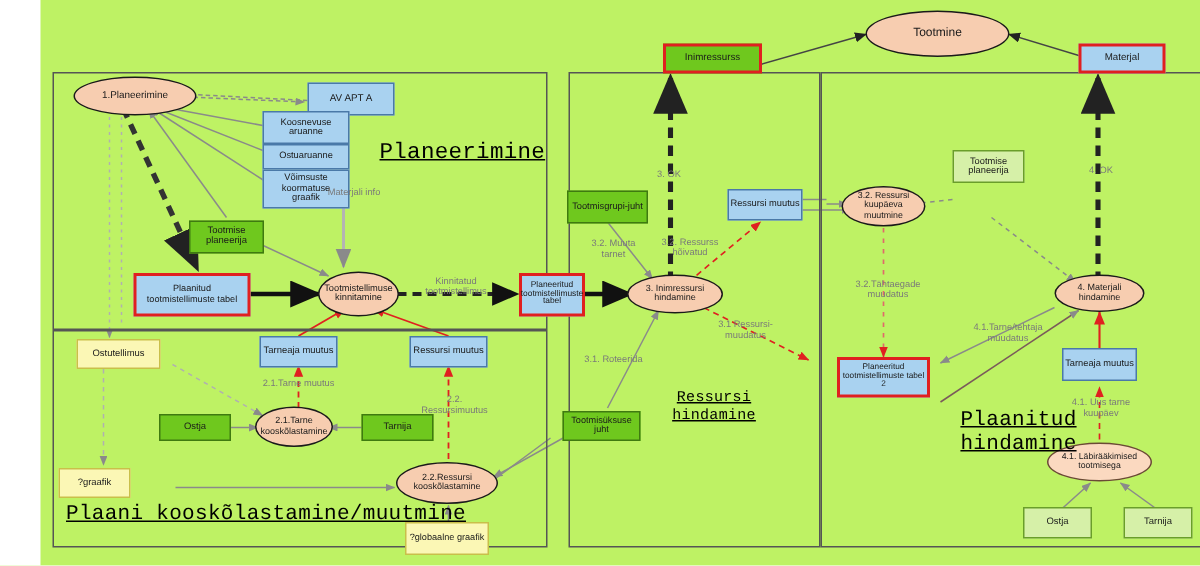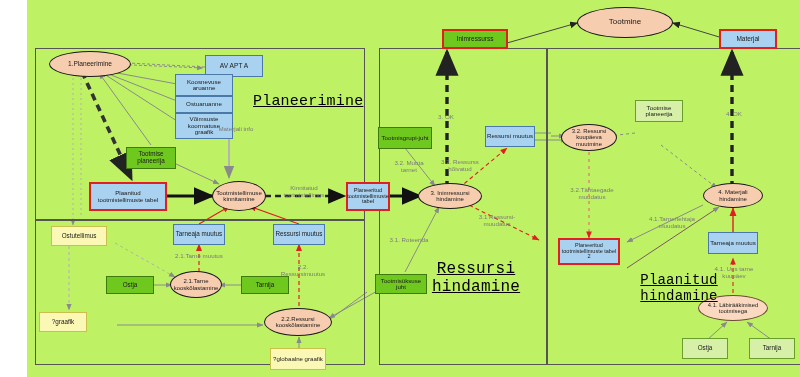--- a/index.html
+++ b/index.html
@@ -184,40 +184,41 @@
   <div class="node ell" style="left:237px;top:308px;width:68px;height:28px;font-size:6px;padding:0 1px;">2.2.Ressursi kooskõlastamine</div>
 
   <div class="node yellow" style="left:12px;top:312px;width:48px;height:20px;font-size:6.3px;">?graafik</div>
 
   <div class="node yellow" style="left:243px;top:348px;width:56px;height:22px;font-size:6.1px;">?globaalne graafik</div>
 
   <div class="elabel" style="left:148px;top:252px;width:48px;">2.1.Tarne muutus</div>
 
   <div class="elabel" style="left:248px;top:263px;width:56px;">2.2. Ressursimuutus</div>
 
+  <div class="title" style="left:17px;top:335px;font-size:14px;">Plaani kooskõlastamine/muutmine</div>
 
   <div class="node green" style="left:351px;top:127px;width:54px;height:22px;font-size:6.2px;">Tootmisgrupi-juht</div>
 
   <div class="node green" style="left:348px;top:274px;width:52px;height:20px;font-size:6.1px;">Tootmisüksuse juht</div>
 
   <div class="node ell" style="left:391px;top:183px;width:64px;height:26px;font-size:6px;padding:0 2px;">3. Inimressursi hindamine</div>
 
   <div class="node blue" style="left:458px;top:126px;width:50px;height:21px;font-size:6.2px;">Ressursi muutus</div>
 
   <div class="elabel" style="left:398px;top:113px;width:42px;">3. OK</div>
 
   <div class="elabel" style="left:359px;top:159px;width:46px;">3.2. Muuta tarnet</div>
 
   <div class="elabel" style="left:408px;top:158px;width:50px;">3.2. Ressurss hõivatud</div>
 
   <div class="elabel" style="left:358px;top:236px;width:48px;">3.1. Roteerida</div>
 
   <div class="elabel" style="left:443px;top:213px;width:54px;">3.1 Ressursi-muudatus</div>
 
-  <div class="title two" style="left:394px;top:260px;width:110px;font-size:16px;">Ressursi hindamine</div>
+  <div class="title two" style="left:394px;top:260px;width:110px;font-size:10px;">Ressursi hindamine</div>
 
   <div class="node green-lt" style="left:608px;top:100px;width:48px;height:22px;font-size:6.2px;">Tootmise planeerija</div>
 
   <div class="node ell" style="left:534px;top:124px;width:56px;height:27px;font-size:5.9px;padding:0 1px;">3.2. Ressursi kuupäeva muutmine</div>
 
   <div class="node blue-red" style="left:531px;top:238px;width:62px;height:27px;font-size:5.5px;padding:0 1px;">Planeeritud tootmistellimuste tabel 2</div>
 
   <div class="node ell" style="left:676px;top:183px;width:60px;height:25px;font-size:6px;padding:0 2px;">4. Materjali hindamine</div>
 
   <div class="node blue" style="left:681px;top:232px;width:50px;height:22px;font-size:6.2px;">Tarneaja muutus</div>

